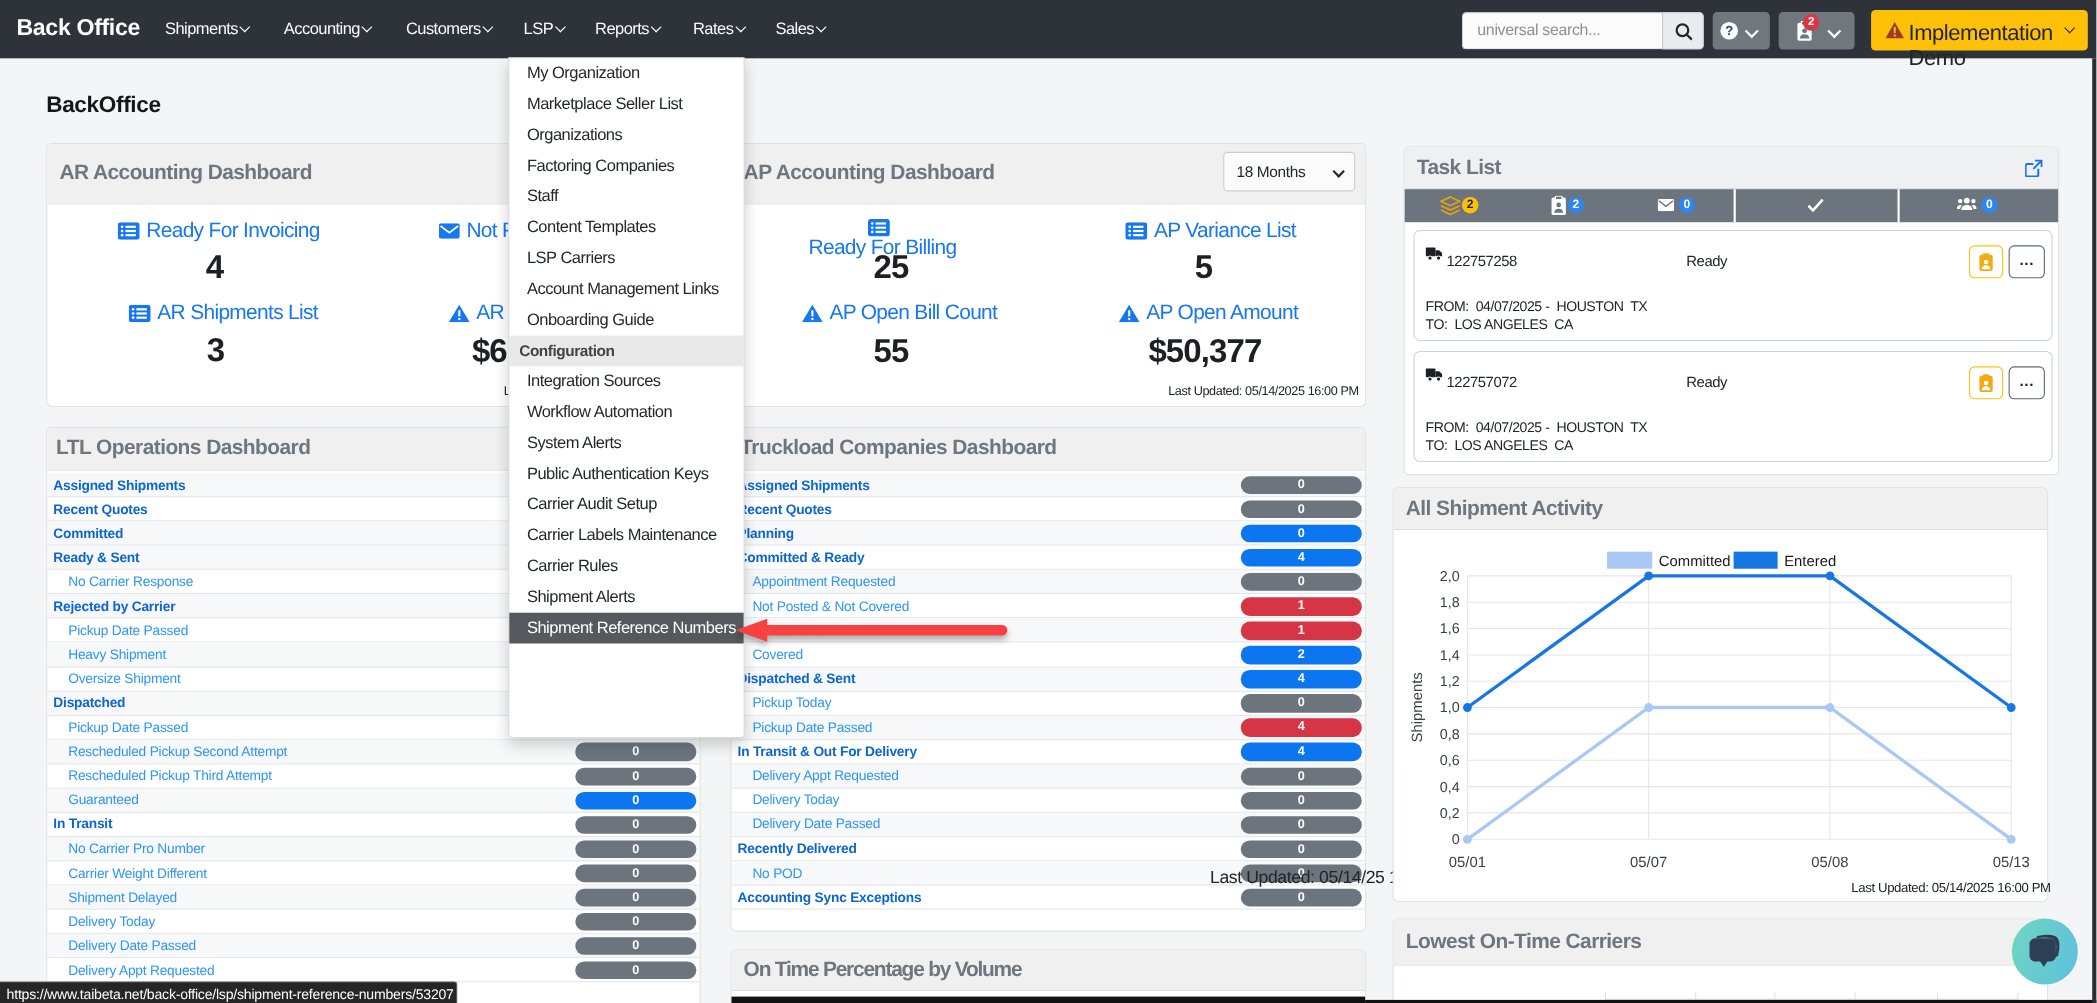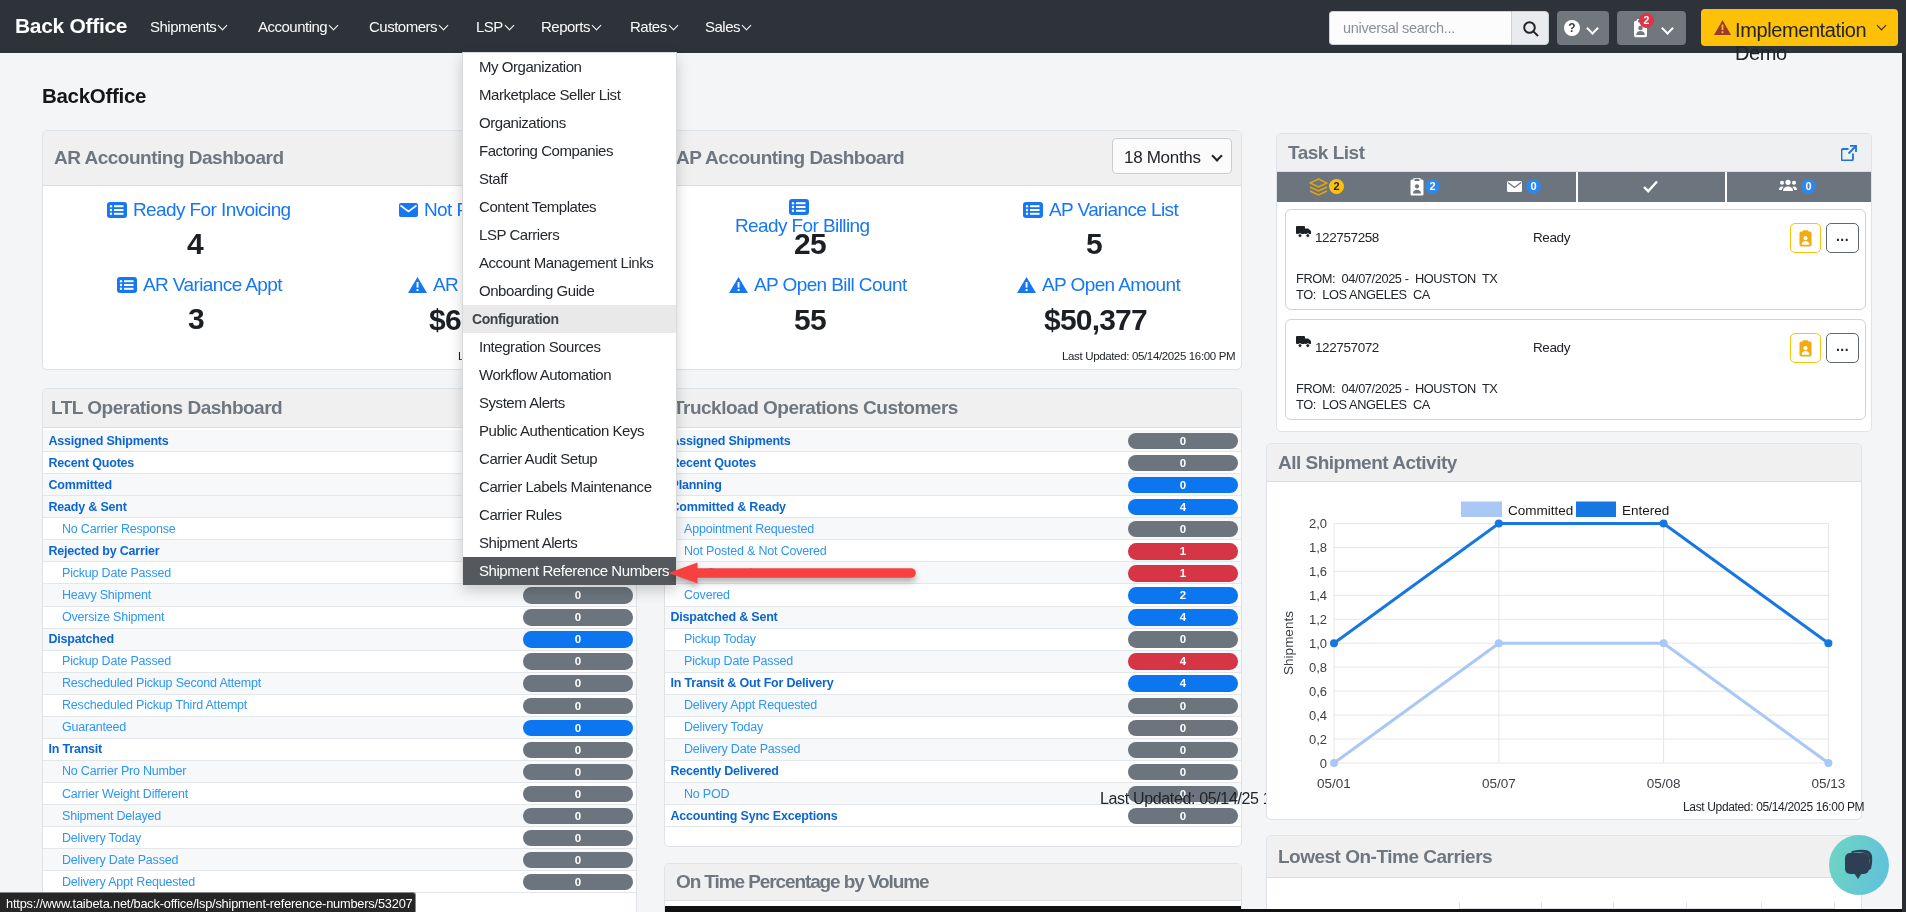--- a/index.html
+++ b/index.html
@@ -22,21 +22,21 @@
 .lastupd { position:absolute; color:#212529; font-size:11.5px; letter-spacing:-0.35px; white-space:nowrap; }
 
 .oprow { position:relative; height:22.07px; border-bottom:1px solid #e4e7ea; }
 .oprow.odd { background:#f7f8f9; }
 .oplbl { position:absolute; top:50%; transform:translateY(-50%); font-size:12.5px; letter-spacing:-0.2px; white-space:nowrap; }
 .oplbl.b { left:5.5px; color:#0d66d0; font-weight:bold; }
 .oplbl.n { left:19px; color:#2e96f3; }
 .badge { position:absolute; right:3px; top:2.8px; width:110px; height:16.4px; border-radius:8.2px; color:#fff; font-size:11.5px; font-weight:bold; text-align:center; line-height:16.4px; }
 .bg-g { background:#6c757d; } .bg-b { background:#0b76f0; } .bg-r { background:#d63546; }
 
-#menu { position:absolute; left:462px; top:52px; width:215px; height:533px; background:#fff; border:1px solid #d8dbde; border-radius:0 0 4px 4px; box-shadow:0 6px 14px rgba(0,0,0,0.18); z-index:50; }
+#menu { position:absolute; left:462px; top:52px; width:215px; height:619px; background:#fff; border:1px solid #d8dbde; border-radius:0 0 4px 4px; box-shadow:0 6px 14px rgba(0,0,0,0.18); z-index:50; }
 .mitem { height:28px; line-height:28px; padding-left:16px; font-size:15px; letter-spacing:-0.45px; color:#24282c; white-space:nowrap; }
 .mhead { height:28px; line-height:28px; padding-left:9px; font-size:14px; font-weight:bold; letter-spacing:-0.4px; color:#3f444a; background:#e9e9ea; }
 .mactive { background:#55595e; color:#fff; }
 
 .tbox { position:absolute; left:8px; background:#fff; border:1px solid #ced3d8; border-radius:6px; width:581px; height:101px; }
 .ttxt { position:absolute; color:#212529; font-size:12.8px; letter-spacing:-0.4px; white-space:nowrap; }
 </style></head><body>
 
 <div id="nav"></div>
 <div class="navbrand">Back Office</div>
@@ -101,21 +101,21 @@
 <div class="statlink" style="left:117px;top:274px;">
     <svg width="20" height="16" viewBox="0 0 20 16">
       <rect width="20" height="16" rx="3" fill="#1677f2"></rect>
       <circle cx="4" cy="4.2" r="1.2" fill="#fff"></circle>
       <circle cx="4" cy="8" r="1.2" fill="#fff"></circle>
       <circle cx="4" cy="11.8" r="1.2" fill="#fff"></circle>
       <rect x="7" y="3.2" width="9.5" height="2" fill="#fff"></rect>
       <rect x="7" y="7" width="9.5" height="2" fill="#fff"></rect>
       <rect x="7" y="10.8" width="9.5" height="2" fill="#fff"></rect>
     </svg>
-    <span>AR Variance Appt</span>
+    <span>AR Shipments List</span>
   </div>
 <div class="statval" style="left:146px;top:301.5px;width:100px;">3</div>
 <div class="statlink" style="left:399px;top:199px;">
     <svg width="19" height="14" viewBox="0 0 19 14">
       <rect width="19" height="14" rx="2" fill="#1677f2"></rect>
       <path d="M1.5 2.5 L9.5 8.5 L17.5 2.5" fill="none" stroke="#fff" stroke-width="1.6"></path>
     </svg>
     <span>Not Posted List</span>
   </div>
 <div class="statval" style="left:422px;top:228px;width:100px;">0</div>
@@ -126,21 +126,21 @@
       <rect x="8.6" y="12" width="1.9" height="2" fill="#fff"></rect>
     </svg>
     <span>AR Open Amount</span>
   </div>
 <div class="statval" style="left:429px;top:303px;width:100px;text-align:left;">$6,404</div>
 <div class="lastupd" style="left:458px;top:350px;">Last Updated: 05/14/2025 16:00 PM</div>
 <div class="card" style="left:664px;top:130px;width:578px;height:240px;">
 <div class="chead" style="height:55px;">AP Accounting Dashboard</div>
 </div>
 <div class="abs" style="left:1112px;top:138px;width:120px;height:36px;background:#fbfbfc;border:1px solid #c9ced3;border-radius:4px;">
- <div class="abs" style="left:11px;top:9px;font-size:17px;color:#212529;letter-spacing:-0.3px;">18 Months</div>
+ <div class="abs" style="left:11px;top:9px;font-size:14px;color:#212529;letter-spacing:-0.3px;">18 Months</div>
  <span class="chev chevd" style="position:absolute;left:97px;top:13px;border-width:2px;width:8px;height:8px;"></span>
   </div>
 <div class="statlink" style="left:735px;top:199px;flex-direction:column;">
     <svg width="20" height="16" viewBox="0 0 20 16">
       <rect width="20" height="16" rx="3" fill="#1677f2"></rect>
       <circle cx="4" cy="4.2" r="1.2" fill="#fff"></circle>
       <circle cx="4" cy="8" r="1.2" fill="#fff"></circle>
       <circle cx="4" cy="11.8" r="1.2" fill="#fff"></circle>
       <rect x="7" y="3.2" width="9.5" height="2" fill="#fff"></rect>
       <rect x="7" y="7" width="9.5" height="2" fill="#fff"></rect>
@@ -258,21 +258,21 @@
         <span class="oplbl n">Delivery Date Passed</span>
         <span class="badge bg-g">0</span>
       </div>
       <div class="oprow">
         <span class="oplbl n">Delivery Appt Requested</span>
         <span class="badge bg-g">0</span>
       </div>
     </div>
   </div>
 <div class="card" style="left:664px;top:388px;width:578px;height:459px;overflow:hidden;">
-    <div class="chead" style="height:38.5px;padding-left:8px;">Truckload Operations Customers</div>
+    <div class="chead" style="height:38.5px;padding-left:8px;">Truckload Companies Dashboard</div>
     <div class="abs" style="left:0;top:41.0px;right:0;">
       <div class="oprow odd">
         <span class="oplbl b">Assigned Shipments</span>
         <span class="badge bg-g">0</span>
       </div>
       <div class="oprow">
         <span class="oplbl b">Recent Quotes</span>
         <span class="badge bg-g">0</span>
       </div>
       <div class="oprow odd">

